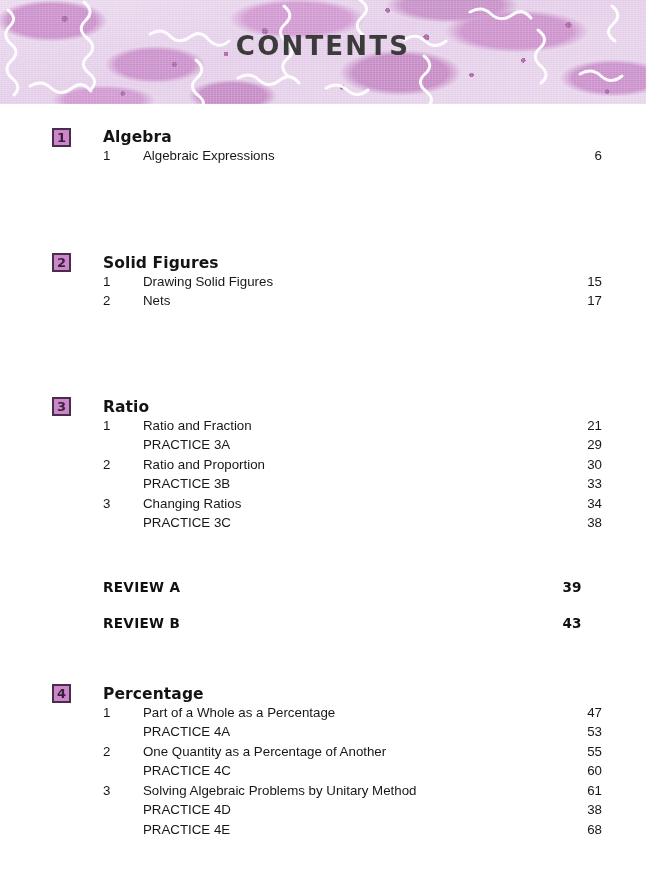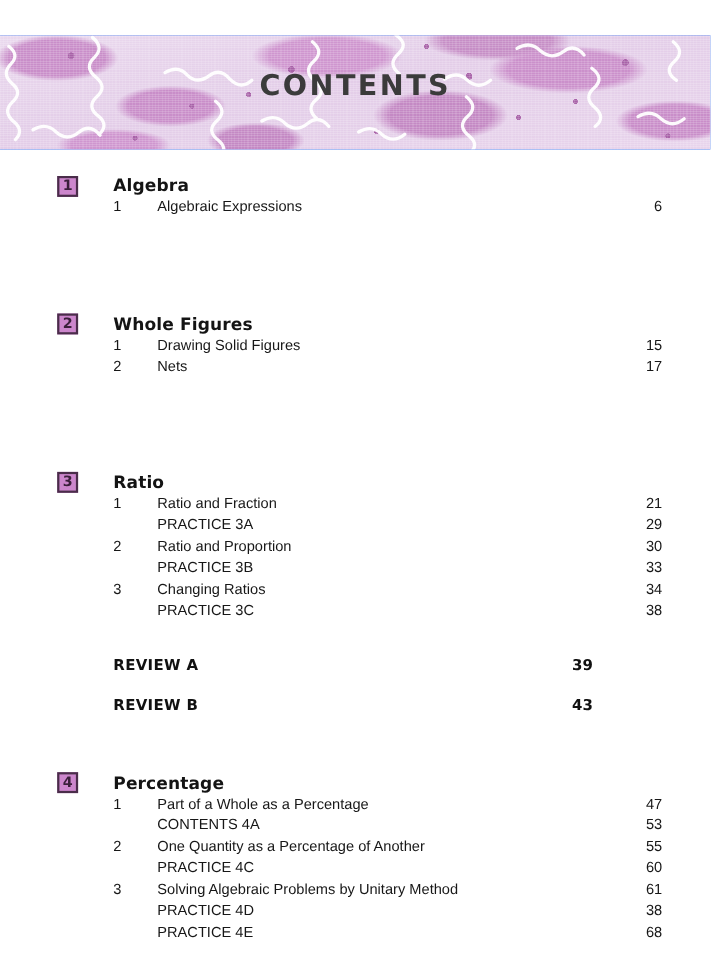--- a/index.html
+++ b/index.html
@@ -15,22 +15,21 @@
     overflow: hidden;
     position: relative;
   }
 
   
   .header-band {
     position: relative;
     width: 646px;
     height: 104px;
     overflow: hidden;
-    background: #3b82f6;
-    margin-top: 32px;
+    background: #f97316;
   }
   .hb-layer {
     position: absolute;
     inset: 0;
   }
   .hb-base {
     background:
       radial-gradient(ellipse 80px 30px at 8% 20%, #c98ec9 0%, #c98ec9 55%, rgba(201,142,201,0) 70%),
       radial-gradient(ellipse 70px 26px at 24% 62%, #c98ec9 0%, #c98ec9 55%, rgba(201,142,201,0) 72%),
       radial-gradient(ellipse 95px 28px at 46% 18%, #cf96cf 0%, #cf96cf 55%, rgba(207,150,207,0) 72%),
@@ -151,21 +150,21 @@
   }
   .review {
     position: relative;
     height: 22px;
     font-size: 13.6px;
     font-weight: bold;
     font-family: "DejaVu Sans", sans-serif;
     color: #111111;
   }
   .review .r-label { position: absolute; left: 103px; letter-spacing: .3px; }
-  .review .r-page  { position: absolute; left: 520px; width: 82px; text-align: left; }
+  .review .r-page  { position: absolute; left: 531px; width: 82px; text-align: center; }
 </style>
 </head>
 <body>
 
 <div class="header-band">
   <div class="hb-layer hb-base"></div>
   <div class="hb-layer hb-blobs"></div>
   <div class="hb-layer hb-dots"></div>
   <svg class="hb-layer hb-squiggles" viewBox="0 0 646 104" preserveAspectRatio="none">
     <g fill="none" stroke="#ffffff" stroke-width="3" stroke-linecap="round">
@@ -198,21 +197,21 @@
       </div>
       <div class="entry">
         <span class="e-num">1</span>
         <span class="e-label">Algebraic Expressions</span>
         <span class="e-page">6</span>
       </div>
     </div>
     <div class="chapter" style="position: relative; margin-top: 84px;">
       <div class="chapter-head">
         <div class="chapter-num">2</div>
-        <div class="chapter-title">Whole Figures</div>
+        <div class="chapter-title">Solid Figures</div>
       </div>
       <div class="entry">
         <span class="e-num">1</span>
         <span class="e-label">Drawing Solid Figures</span>
         <span class="e-page">15</span>
       </div>
       <div class="entry">
         <span class="e-num">2</span>
         <span class="e-label">Nets</span>
         <span class="e-page">17</span>
@@ -247,41 +246,41 @@
         <span class="e-num">3</span>
         <span class="e-label">Changing Ratios</span>
         <span class="e-page">34</span>
       </div>
       <div class="entry">
         <span class="e-num"></span>
         <span class="e-label">PRACTICE 3C</span>
         <span class="e-page">38</span>
       </div>
     </div>
-    <div class="review" style="margin-top: 30px;">
+    <div class="review" style="margin-top: 44px;">
       <span class="r-label">REVIEW A</span>
       <span class="r-page">39</span>
     </div>
     <div class="review" style="margin-top: 14px;">
       <span class="r-label">REVIEW B</span>
       <span class="r-page">43</span>
     </div>
     <div class="chapter" style="position: relative; margin-top: 46px;">
       <div class="chapter-head">
         <div class="chapter-num">4</div>
         <div class="chapter-title">Percentage</div>
       </div>
       <div class="entry">
         <span class="e-num">1</span>
         <span class="e-label">Part of a Whole as a Percentage</span>
         <span class="e-page">47</span>
       </div>
       <div class="entry">
         <span class="e-num"></span>
-        <span class="e-label">CONTENTS 4A</span>
+        <span class="e-label">PRACTICE 4A</span>
         <span class="e-page">53</span>
       </div>
       <div class="entry">
         <span class="e-num">2</span>
         <span class="e-label">One Quantity as a Percentage of Another</span>
         <span class="e-page">55</span>
       </div>
       <div class="entry">
         <span class="e-num"></span>
         <span class="e-label">PRACTICE 4C</span>

